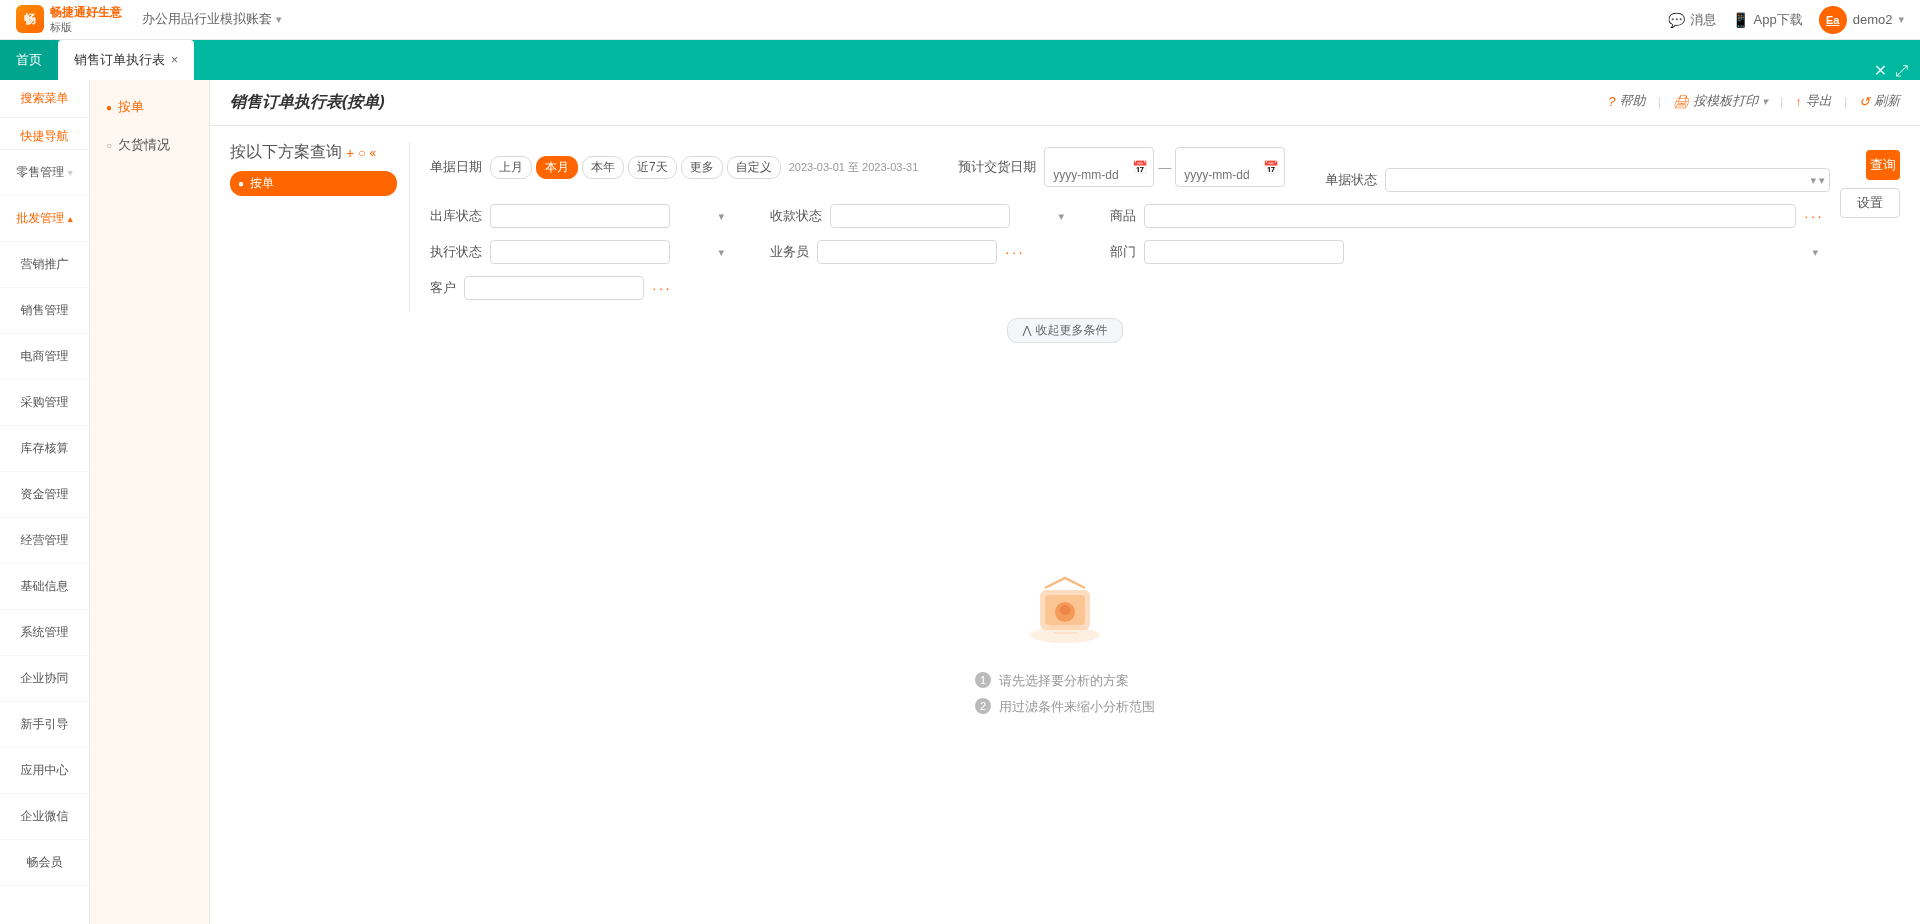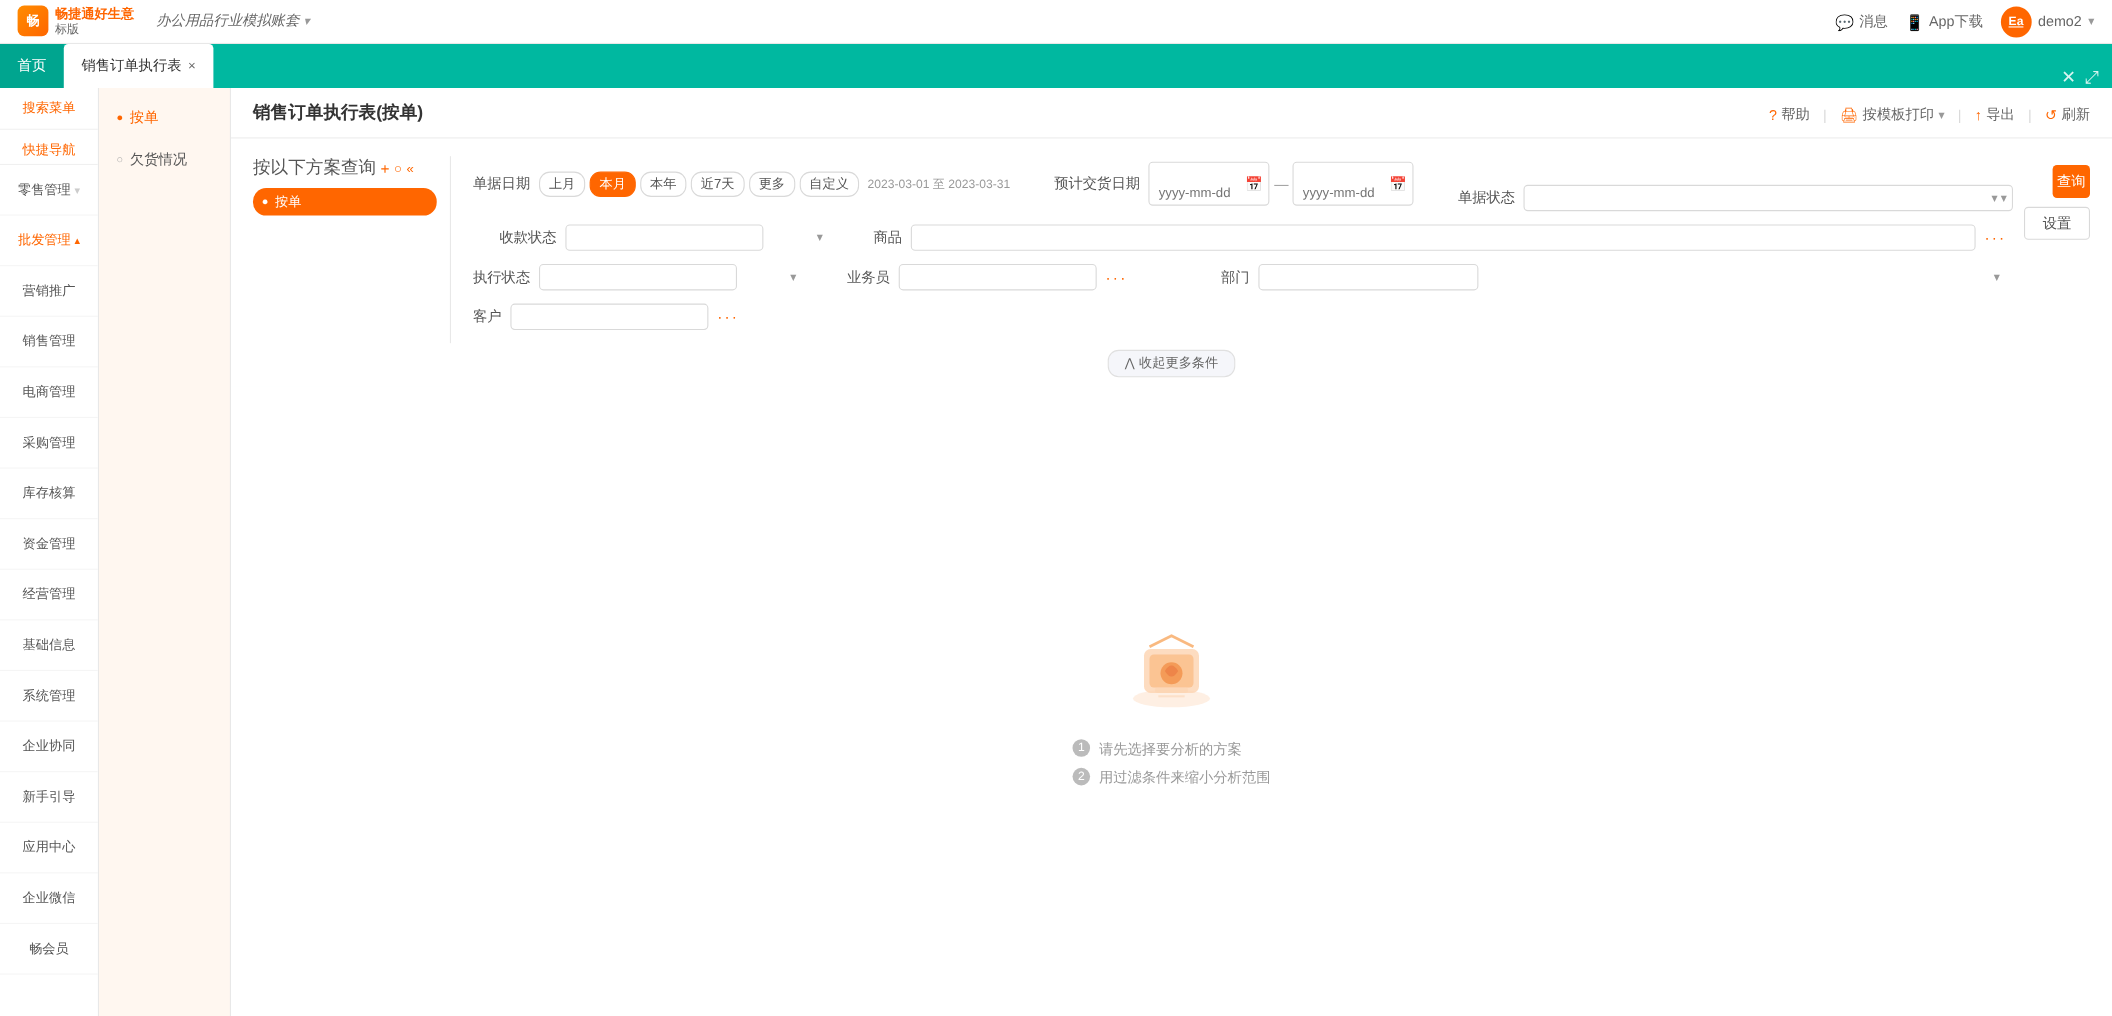--- a/index.html
+++ b/index.html
@@ -5,21 +5,21 @@
     * { box-sizing: border-box; margin: 0; padding: 0; }
     body { font-family: 'Microsoft YaHei', Arial, sans-serif; font-size: 13px; background: #f0f2f5; color: #333; height: 924px; overflow: hidden; display: flex; flex-direction: column; }
 
     
     .top-bar { height: 40px; background: #fff; display: flex; align-items: center; padding: 0 16px; border-bottom: 1px solid #e8e8e8; justify-content: space-between; flex-shrink: 0; }
     .top-bar-left { display: flex; align-items: center; gap: 8px; }
     .logo-area { display: flex; align-items: center; gap: 6px; }
     .logo-icon { width: 28px; height: 28px; background: linear-gradient(135deg, #ff8c00, #ff6600); border-radius: 6px; display: flex; align-items: center; justify-content: center; color: #fff; font-size: 12px; font-weight: bold; }
     .logo-text { font-size: 11px; color: #666; line-height: 1.3; }
     .logo-text div:first-child { color: #ff6600; font-weight: bold; font-size: 12px; }
-    .app-title { font-size: 13px; color: #666; margin-left: 12px; display: flex; align-items: center; gap: 4px; cursor: pointer; font-style: italic; }
+    .app-title { font-size: 13px; color: #666; margin-left: 12px; display: flex; align-items: center; gap: 4px; cursor: pointer; }
     .top-bar-right { display: flex; align-items: center; gap: 16px; }
     .top-right-item { display: flex; align-items: center; gap: 4px; color: #666; font-size: 13px; cursor: pointer; }
     .avatar { width: 28px; height: 28px; border-radius: 50%; background: #ff6600; display: flex; align-items: center; justify-content: center; color: #fff; font-size: 11px; overflow: hidden; text-decoration: underline; }
 
     
     .nav-tabs { height: 40px; background: #00b8a0; display: flex; align-items: flex-end; padding: 0 0 0 0; flex-shrink: 0; }
     .nav-tab { padding: 8px 16px; cursor: pointer; font-size: 13px; color: rgba(255,255,255,0.85); display: flex; align-items: center; gap: 6px; height: 100%; border-bottom: none; }
     .nav-tab.home { color: #fff; background: rgba(0,0,0,0.1); }
     .nav-tab.active { background: #fff; color: #333; border-radius: 4px 4px 0 0; }
     .nav-tab-close { font-size: 12px; color: #666; cursor: pointer; }
@@ -39,21 +39,21 @@
 
     
     .sub-menu-panel { width: 120px; background: #fff7f0; border-right: 1px solid #e8e8e8; flex-shrink: 0; padding: 8px 0; }
     .sub-menu-item { padding: 10px 16px; font-size: 13px; color: #555; cursor: pointer; display: flex; align-items: center; gap: 6px; }
     .sub-menu-item.active { color: #ff6600; font-weight: 500; }
 
     
     .content-area { flex: 1; overflow: hidden; display: flex; flex-direction: column; background: #f5f6fa; }
 
     
-    .page-header { background: #fff; padding: 12px 20px; display: flex; align-items: flex-end; justify-content: space-between; border-bottom: 1px solid #e8e8e8; flex-shrink: 0; }
+    .page-header { background: #fff; padding: 12px 20px; display: flex; align-items: flex-start; justify-content: space-between; border-bottom: 1px solid #e8e8e8; flex-shrink: 0; font-style: italic; }
     .page-title { font-size: 16px; font-weight: 600; color: #333; }
     .page-header-actions { display: flex; align-items: center; gap: 12px; }
     .header-action { display: flex; align-items: center; gap: 4px; font-size: 13px; color: #666; cursor: pointer; }
     .header-action-divider { color: #d9d9d9; }
 
     
     .filter-area { background: #fff; padding: 16px 20px 0; flex-shrink: 0; }
     .filter-scheme-section { width: 180px; flex-shrink: 0; border-right: 1px solid #e8e8e8; padding-right: 12px; }
     .filter-scheme-header { display: flex; align-items: center; gap: 4px; margin-bottom: 8px; font-size: 13px; color: #555; }
     .scheme-icon-btn { cursor: pointer; color: #ff6600; font-size: 14px; }
@@ -293,20 +293,26 @@
             <div class="filter-item" style="margin-left:24px;flex:1;margin-top:26px;">
               <span class="filter-label">单据状态</span>
               <div class="select-wrapper" style="flex:1;">
                 <select class="filter-select" style="width:100%;min-width:200px;"></select>
               </div>
               <span style="margin-left:-20px;color:#999;pointer-events:none;font-size:11px;position:relative;right:8px;">▾</span>
             </div>
           </div>
 
           <div class="filter-row">
+            <div class="filter-item" style="width:300px;">
+              <span class="filter-label">出库状态</span>
+              <div class="select-wrapper" style="flex:1;">
+                <select class="filter-select" style="width:180px;"></select>
+              </div>
+            </div>
             <div class="filter-item" style="width:300px;margin-left:24px;">
               <span class="filter-label">收款状态</span>
               <div class="select-wrapper" style="flex:1;">
                 <select class="filter-select" style="width:180px;"></select>
               </div>
             </div>
             <div class="filter-item" style="margin-left:24px;flex:1;">
               <span class="filter-label">商品</span>
               <input class="filter-input" type="text" style="flex: 1 1 0%; min-width: 200px;">
               <span class="ellipsis-btn">···</span>

